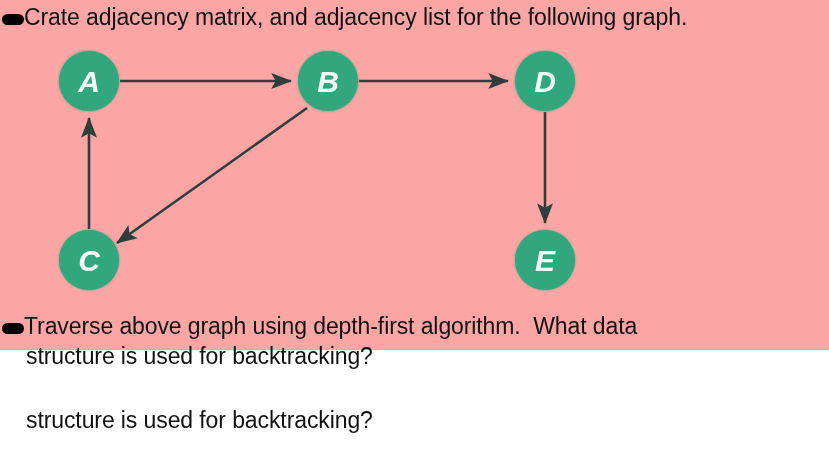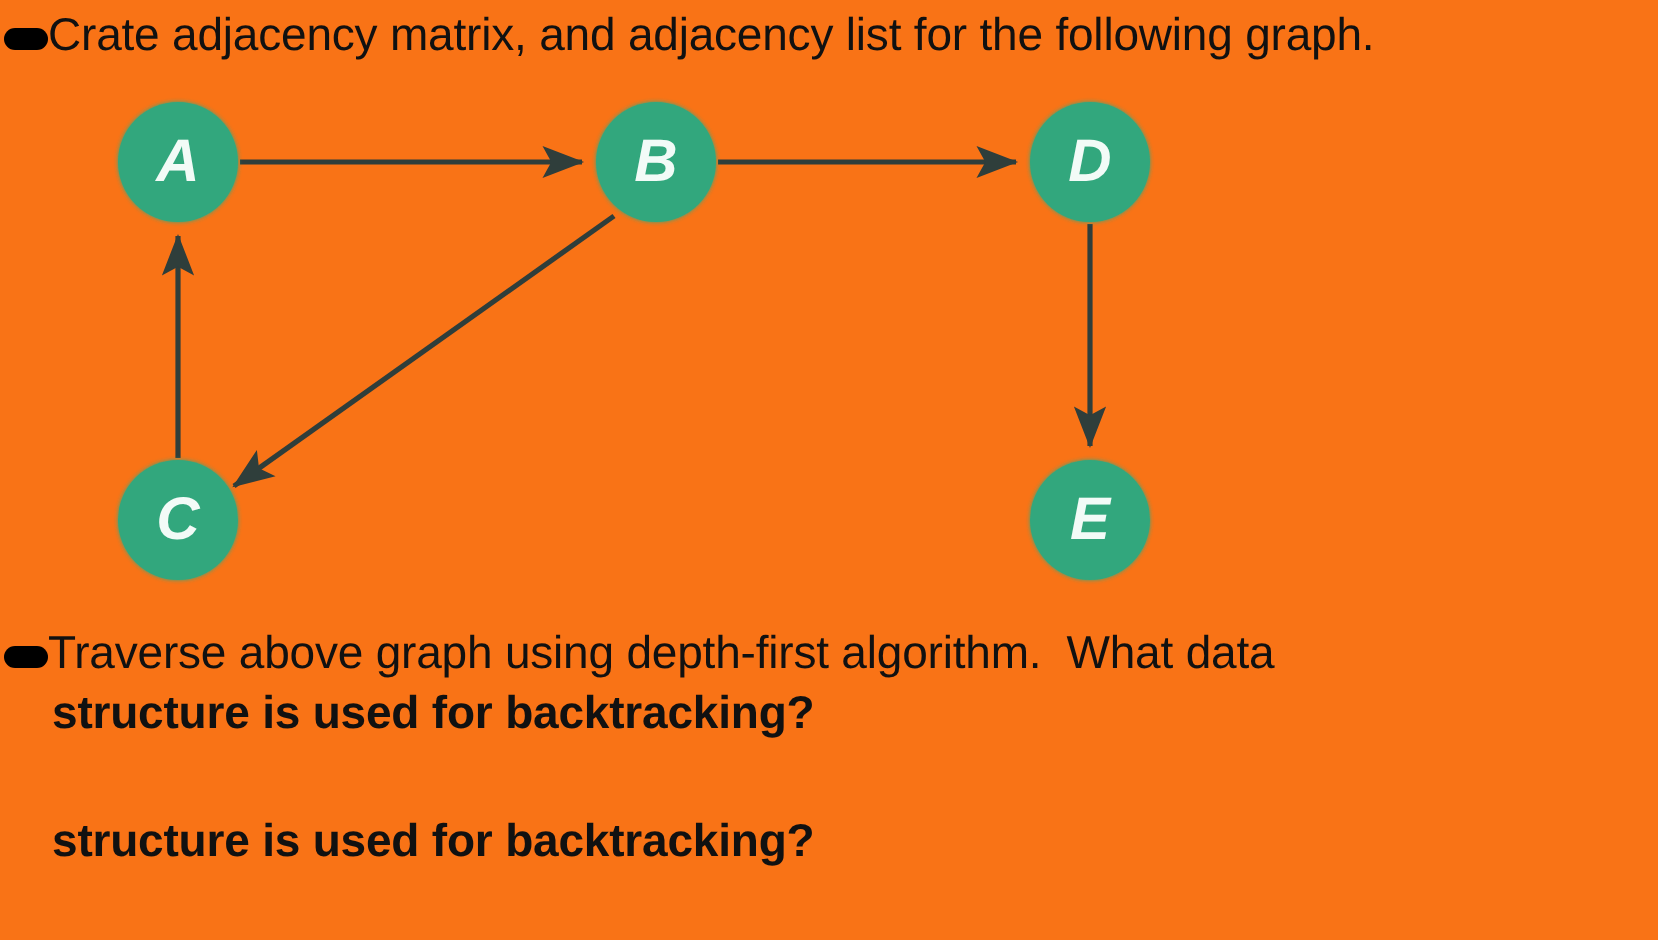--- a/index.html
+++ b/index.html
@@ -15,22 +15,22 @@
     font-family: "Liberation Sans", sans-serif;
     color: #000000;
     -webkit-font-smoothing: antialiased;
   }
 
   .page {
     position: absolute;
     left: 0;
     top: 0;
     width: 829px;
-    height: 470px;
-    background: #f97316;
+    height: 350px;
+    background: #fca5a5;
   }
 
   
   .bullet-line {
     position: absolute;
     display: flex;
     align-items: flex-start;
   }
   .bullet-glyph {
     width: 22px;
@@ -47,21 +47,20 @@
     color: #111111;
     white-space: pre;
   }
   .cont-text {
     position: absolute;
     font-size: 23px;
     line-height: 30px;
     letter-spacing: -0.1px;
     color: #111111;
     white-space: pre;
-    font-weight: bold;
   }
 
   #q-top { left: 2px; top: 2px; }
   #q-dfs { left: 2px; top: 311px; }
   #q-dfs-cont { left: 26px; top: 341px; }
   #q-bfs { left: 2px; top: 375px; }
   #q-bfs-cont { left: 26px; top: 405px; }
 
   
   .graph {

